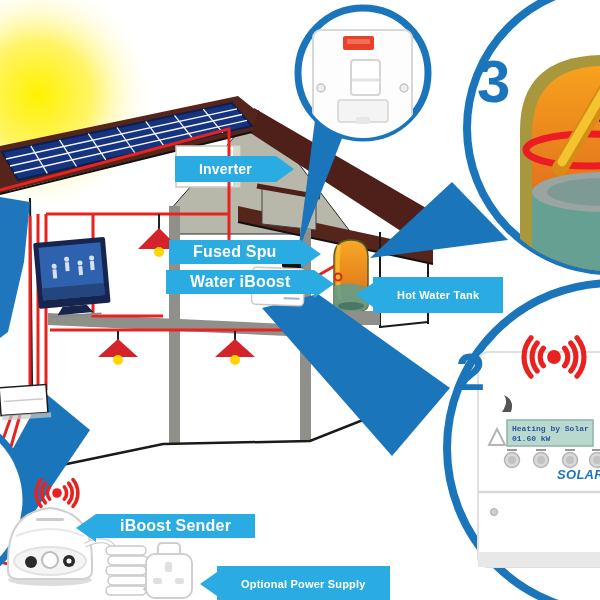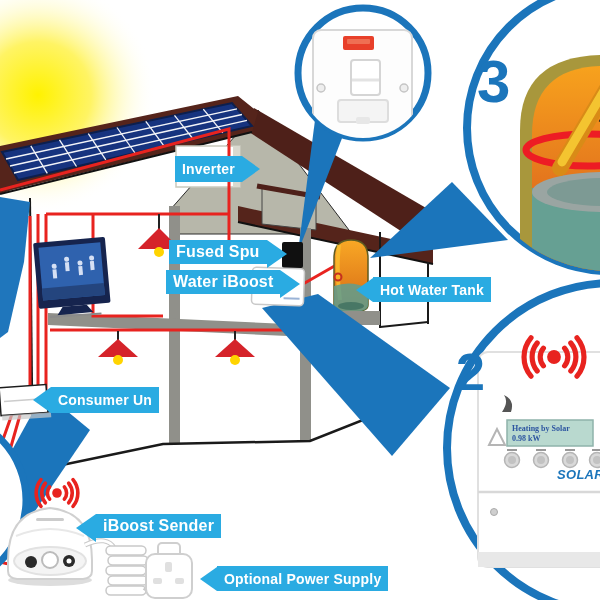--- a/index.html
+++ b/index.html
@@ -2,44 +2,44 @@
 <html><head>
 <meta charset="utf-8">
 <style>
   html,body{margin:0;padding:0}
   #canvas{position:relative;width:600px;height:600px;overflow:hidden;background:#ffffff;
           font-family:"Liberation Sans",sans-serif}
   #scene{position:absolute;left:0;top:0}
   
   .arrow-label{position:absolute;display:flex;align-items:stretch;z-index:20}
   .al-body{background:#2aabe2;color:#fff;font-weight:700;display:flex;align-items:center;
-           padding:0 7px;white-space:nowrap;letter-spacing:.2px}
+           padding:0 24px;white-space:nowrap;letter-spacing:.2px}
   .tri{width:0;height:0;align-self:center}
   .lg .al-body{height:24px;font-size:16px}
   .lg .tri-r{border-top:14px solid transparent;border-bottom:14px solid transparent;border-left:20px solid #2aabe2}
   .lg .tri-l{border-top:14px solid transparent;border-bottom:14px solid transparent;border-right:20px solid #2aabe2}
   .md .al-body{height:26px;font-size:14px}
   .md .tri-r{border-top:13px solid transparent;border-bottom:13px solid transparent;border-left:18px solid #2aabe2}
   .md .tri-l{border-top:13px solid transparent;border-bottom:13px solid transparent;border-right:18px solid #2aabe2}
-  .sm .al-body{height:25px;font-size:14px}
+  .sm .al-body{height:36px;font-size:11px}
   .sm .tri-l{border-top:12.5px solid transparent;border-bottom:12.5px solid transparent;border-right:17px solid #2aabe2}
   #lbl-inverter{left:175px;top:156px}
   #lbl-fused-spur{left:169px;top:240px}
   #lbl-solar-iboost{left:166px;top:270px}
   #lbl-hot-water-tank{left:356px;top:277px}
   #lbl-consumer-unit{left:33px;top:387px}
   #lbl-iboost-sender{left:76px;top:514px}
   #lbl-optional-power-supply{left:200px;top:566px}
   
   .callout-num{position:absolute;color:#1b75bb;font-weight:700;z-index:15;line-height:1}
   #num3{left:477px;top:52px;font-size:60px}
   #num2{left:456px;top:346px;font-size:52px}
   
   #lcd-text{position:absolute;left:512px;top:424px;z-index:16;
-            font-family:Liberation Serif, serif;font-size:8px;line-height:10px;
+            font-family:Liberation Mono, monospace;font-size:8px;line-height:10px;
             color:#2d55a0;font-weight:700;letter-spacing:0}
   #brand-text{position:absolute;left:557px;top:467px;z-index:16;font-size:13px;
               font-style:italic;font-weight:700;color:#1b75bb;white-space:nowrap;letter-spacing:.3px}
 </style>
 </head>
 <body>
 
 <div id="canvas">
 
 <svg id="scene" width="600" height="600" viewBox="0 0 600 600">
@@ -319,41 +319,35 @@
         <span>Water iBoost</span>
       </div>
     <div class="tri tri-r"></div>
   </div>
   <div class="arrow-label sm" id="lbl-hot-water-tank">
     <div class="tri tri-l"></div>
     <div class="al-body">
         <span>Hot Water Tank</span>
       </div>
   </div>
-  <div class="arrow-label md" id="lbl-consumer-unit">
-    <div class="tri tri-l"></div>
-    <div class="al-body">
-        <span>Consumer Un</span>
-      </div>
-  </div>
   <div class="arrow-label lg" id="lbl-iboost-sender">
     <div class="tri tri-l"></div>
     <div class="al-body">
         <span>iBoost Sender</span>
       </div>
   </div>
   <div class="arrow-label sm" id="lbl-optional-power-supply">
     <div class="tri tri-l"></div>
     <div class="al-body">
         <span>Optional Power Supply</span>
       </div>
   </div>
 
   <div class="callout-num" id="num3">3</div>
   <div class="callout-num" id="num2">2</div>
 
   <div id="lcd-text">
     <div>Heating by Solar</div>
-    <div>0.98 kW</div>
+    <div>01.60 kW</div>
   </div>
   <div id="brand-text">SOLAR</div>
 
 </div>
 
 </body></html>

